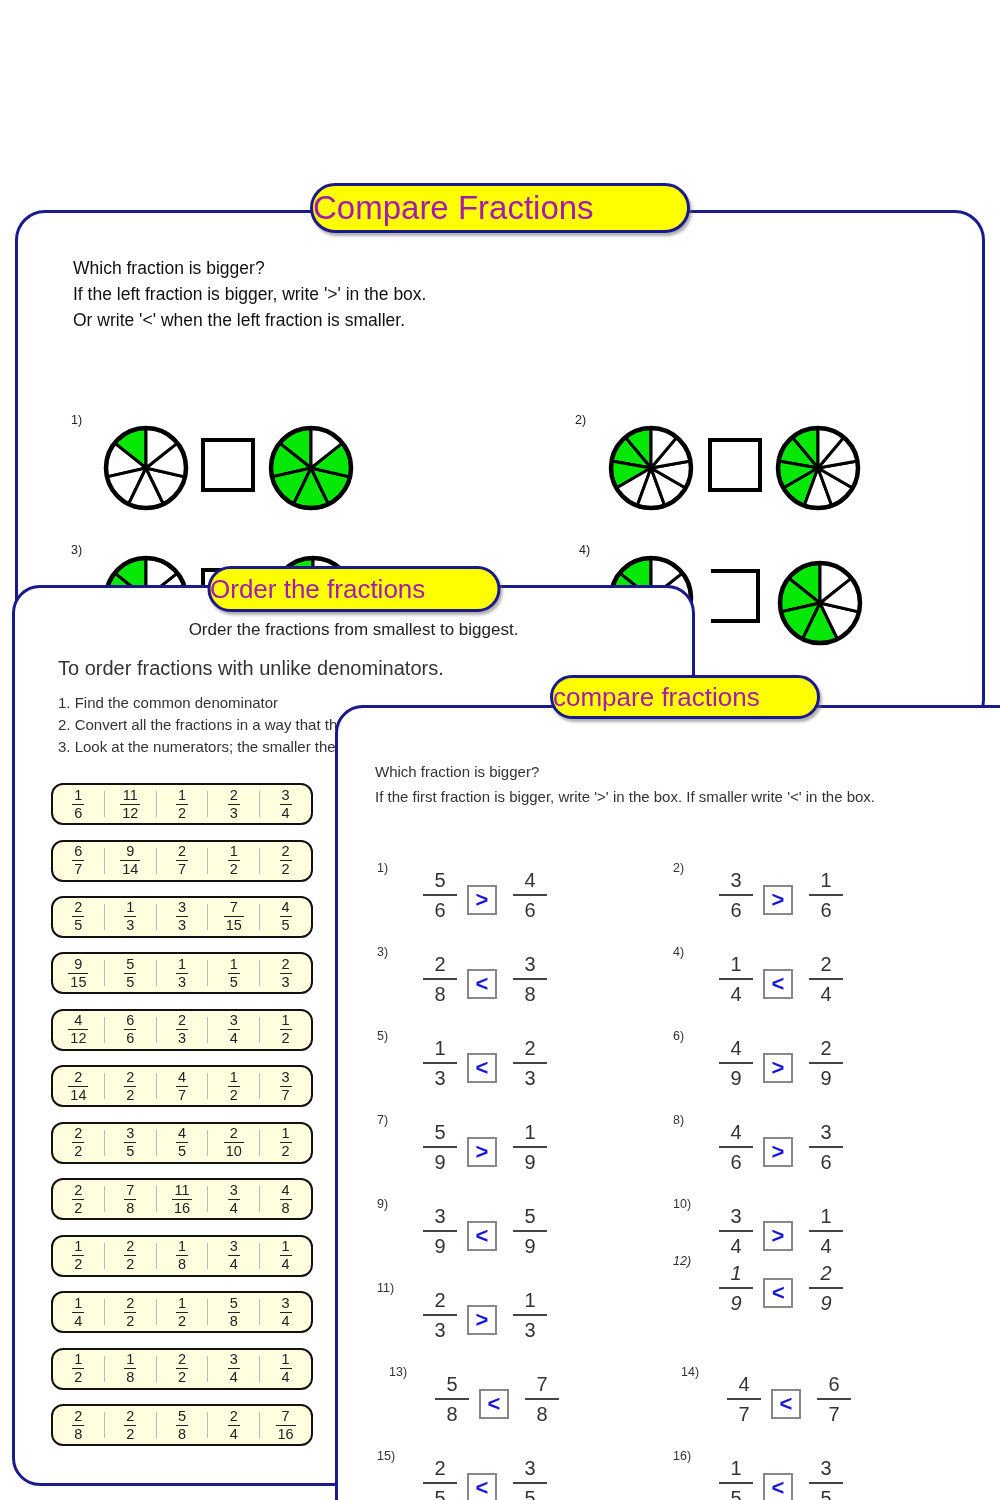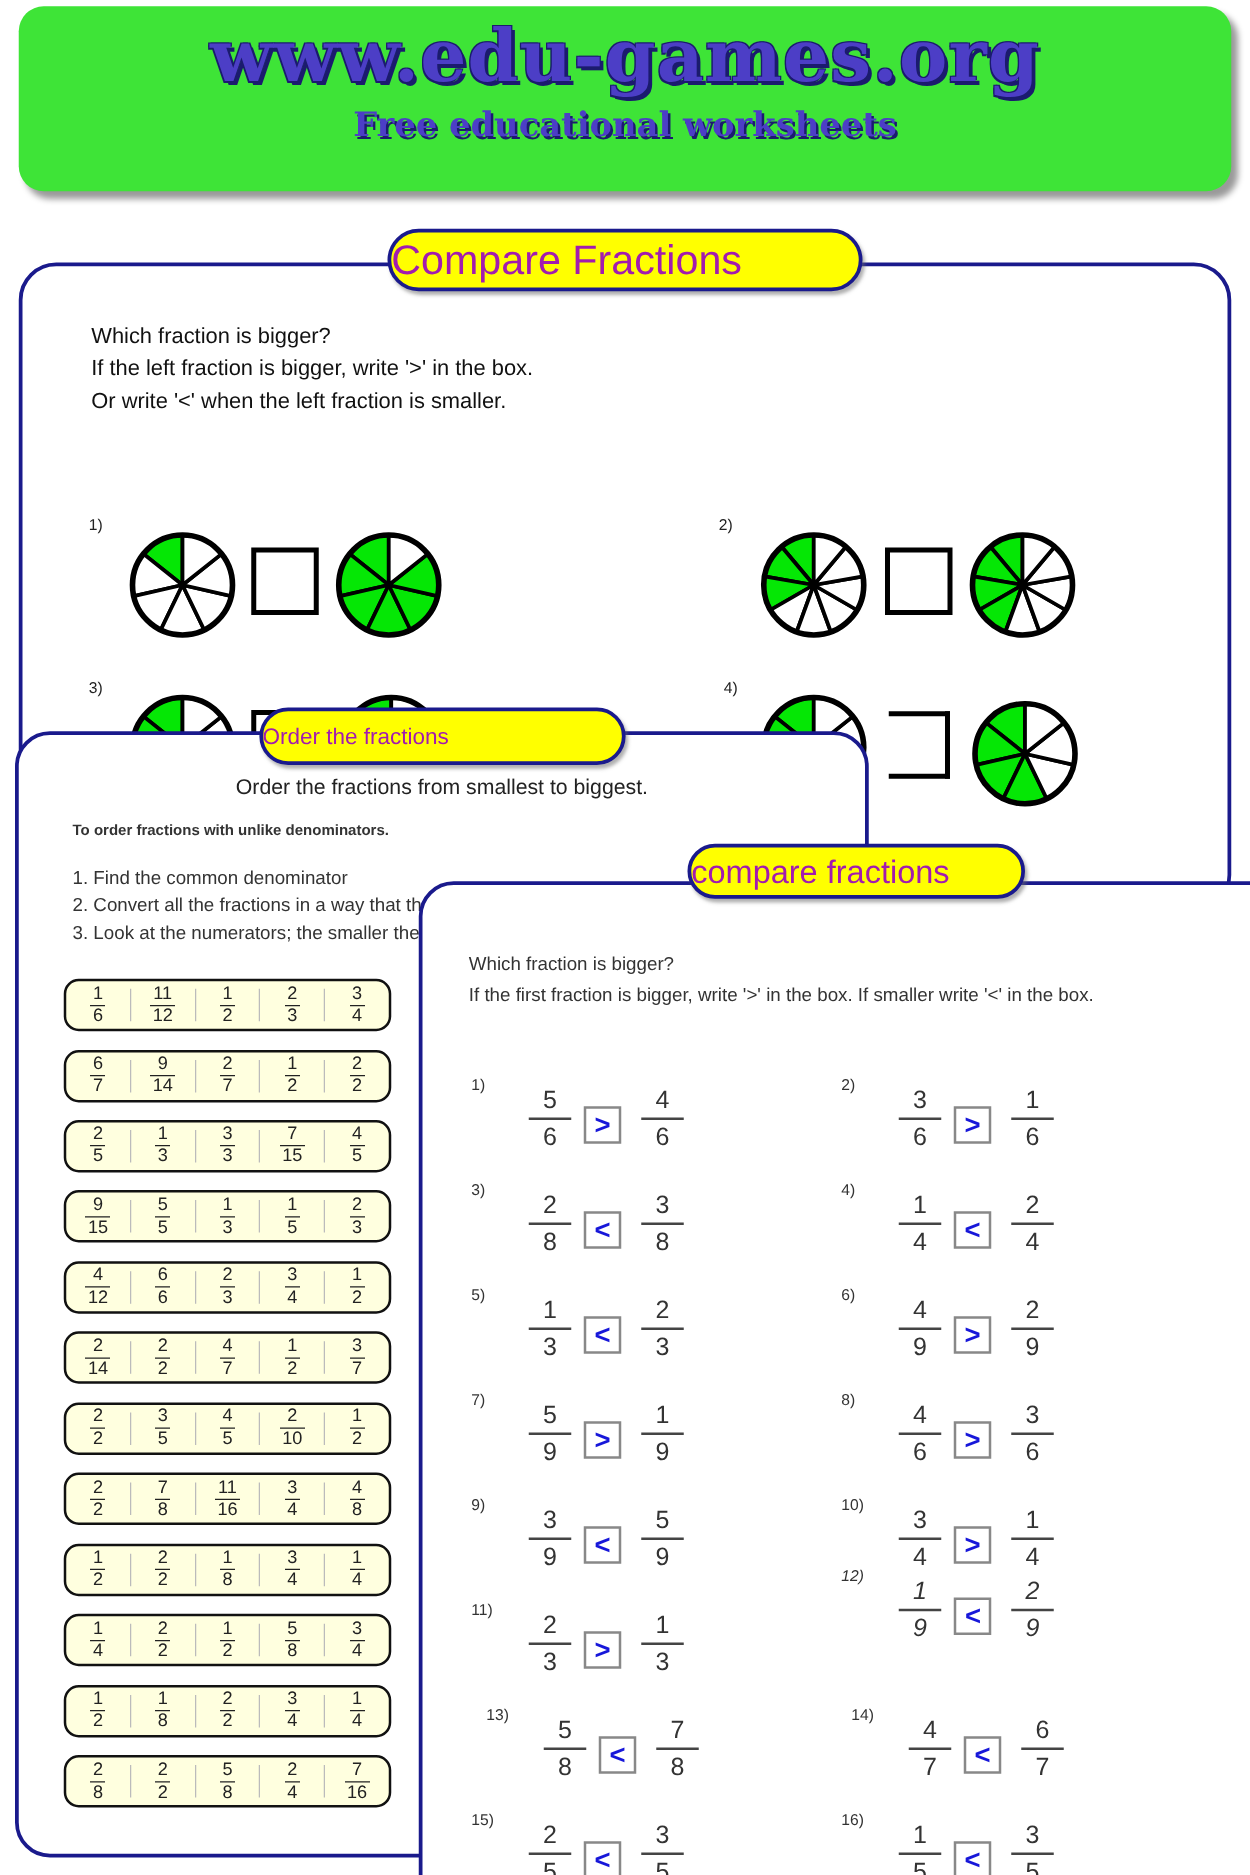--- a/index.html
+++ b/index.html
@@ -28,21 +28,21 @@
   .panel{position:absolute; background:#fff; border:3px solid var(--navy);}
   .panel1{left:15px; top:210px; width:970px; height:520px; border-radius:30px;}
   .panel2{left:12px; top:585px; width:683px; height:901px; border-radius:28px;}
   .panel3{left:335px; top:705px; width:700px; height:850px; border-radius:28px;}
 
   .pill{position:absolute; left:50%; transform:translateX(-50%);
         background:var(--yellow); border:3px solid var(--navy);
         display:flex; align-items:center; justify-content:flex-start;
         color:#a21caf; box-shadow:2px 3px 3px rgba(110,110,110,.55); white-space:nowrap;}
   .pill1{width:380px; height:50px; top:-30px; border-radius:26px; font-size:33px;}
-  .pill2{width:293px; height:46px; top:-22px; border-radius:24px; font-size:18px;}
+  .pill2{width:293px; height:46px; top:-22px; border-radius:24px; font-size:26px;}
   .pill3{width:270px; height:44px; top:-33px; border-radius:23px; font-size:26px;}
 
   
   .p1-line{position:absolute; left:55px; font-size:17.5px; color:#111; white-space:nowrap;}
   .p1-l1{top:45px;} .p1-l2{top:71px;} .p1-l3{top:97px;}
   .pp-label{position:absolute; font-size:12.5px; color:#222;}
   .pie{position:absolute; width:88px; height:88px;}
   .psq{position:absolute; width:54px; height:54px; border:4px solid #000; background:#fff;}
   .psq-open{border-left:none; width:49px;}
   .pr1-label{left:53px;  top:200px;} .pr1-pie1{left:84px;  top:211px;}
@@ -50,21 +50,21 @@
   .pr2-label{left:557px; top:200px;} .pr2-pie1{left:589px; top:211px;}
   .pr2-sq{left:690px; top:225px;}    .pr2-pie2{left:756px; top:211px;}
   .pr3-label{left:53px;  top:330px;} .pr3-pie1{left:84px;  top:341px;}
   .pr3-sq{left:183px; top:355px;}    .pr3-pie2{left:251px; top:341px;}
   .pr4-label{left:561px; top:330px;} .pr4-pie1{left:589px; top:341px;}
   .pr4-sq{left:693px; top:356px;}    .pr4-pie2{left:758px; top:346px;}
 
   
   .p2-heading{position:absolute; top:32px; width:100%; text-align:center;
               font-size:17px; color:#222;}
-  .p2-intro{position:absolute; left:43px; top:69px; font-size:12px; color:#333; white-space:nowrap;font-weight:bold;}
+  .p2-intro{position:absolute; left:43px; top:69px; font-size:20px; color:#333; white-space:nowrap;}
   .p2-step{position:absolute; left:43px; font-size:15px; color:#333; white-space:nowrap;}
   .p2-s1{top:106px;} .p2-s2{top:128px;} .p2-s3{top:150px;}
   #order-rows{position:absolute; left:36px; top:195px; width:262px;}
   .orow{position:absolute; left:0; width:262px; height:42px; background:var(--cream);
         border:2.5px solid #111; border-radius:12px;
         display:flex; align-items:center;}
   .ocell{flex:1; display:flex; justify-content:center;}
   .odiv{width:1px; height:26px; background:#bbb;}
   .tfrac{text-align:center; font-size:14.5px; line-height:15px; color:#222;}
   .tnum{display:block; padding:0 2px 1px;}
@@ -84,24 +84,20 @@
   .cbox{position:absolute; left:90px; top:24px; width:30px; height:30px;
         border:2px solid #888; background:#fff; color:var(--opblue);
         font-size:22px; font-weight:bold;
         display:flex; align-items:center; justify-content:center;}
 </style>
 </head>
 <body>
 
 <div class="page">
 
-  <div class="header">
-    <div class="site-title">www.edu-games.org</div>
-    <div class="site-tagline">Free educational worksheets</div>
-  </div>
 
   <div class="panel panel1">
     <div class="pill pill1">
       <span>Compare Fractions</span>
     </div>
     <div class="p1-line p1-l1">Which fraction is bigger?</div>
     <div class="p1-line p1-l3">Or write '&lt;' when the left fraction is smaller.</div>
     <div class="p1-line p1-l2">If the left fraction is bigger, write '&gt;' in the box.</div>
 
     <span class="pp-label pr1-label">1)</span>

